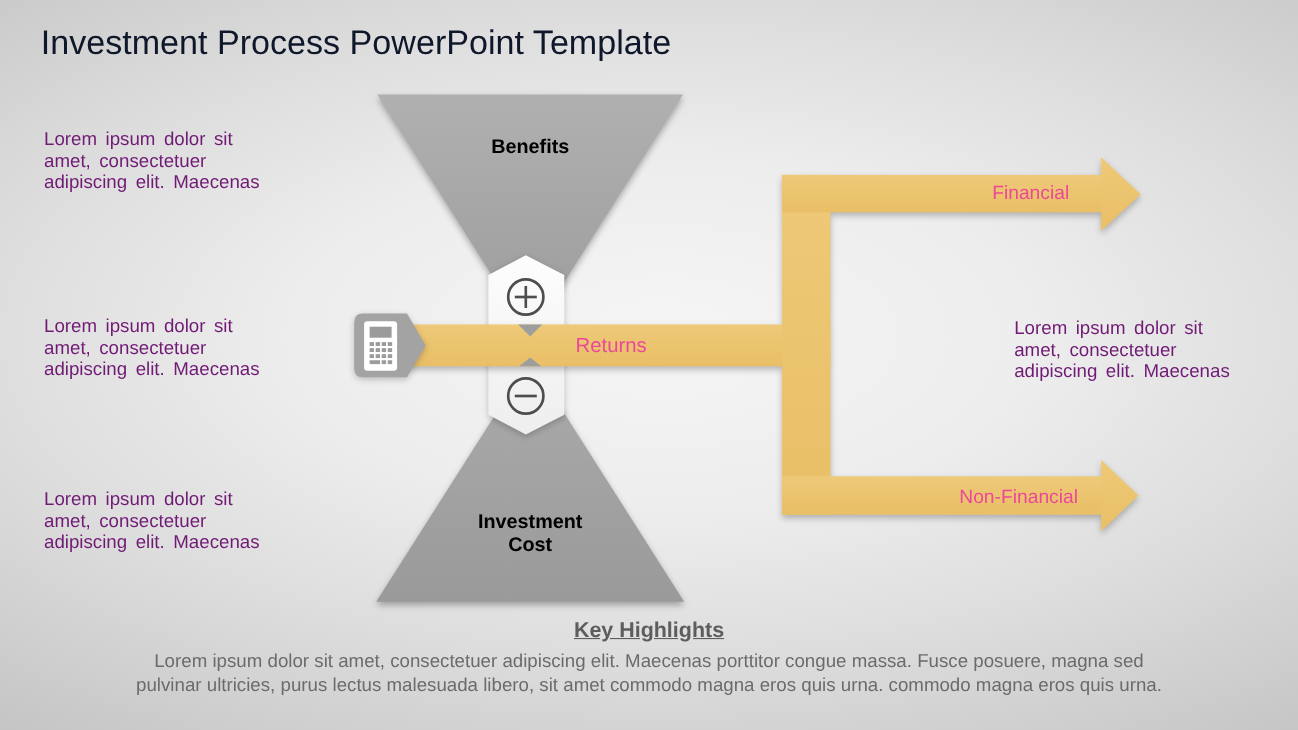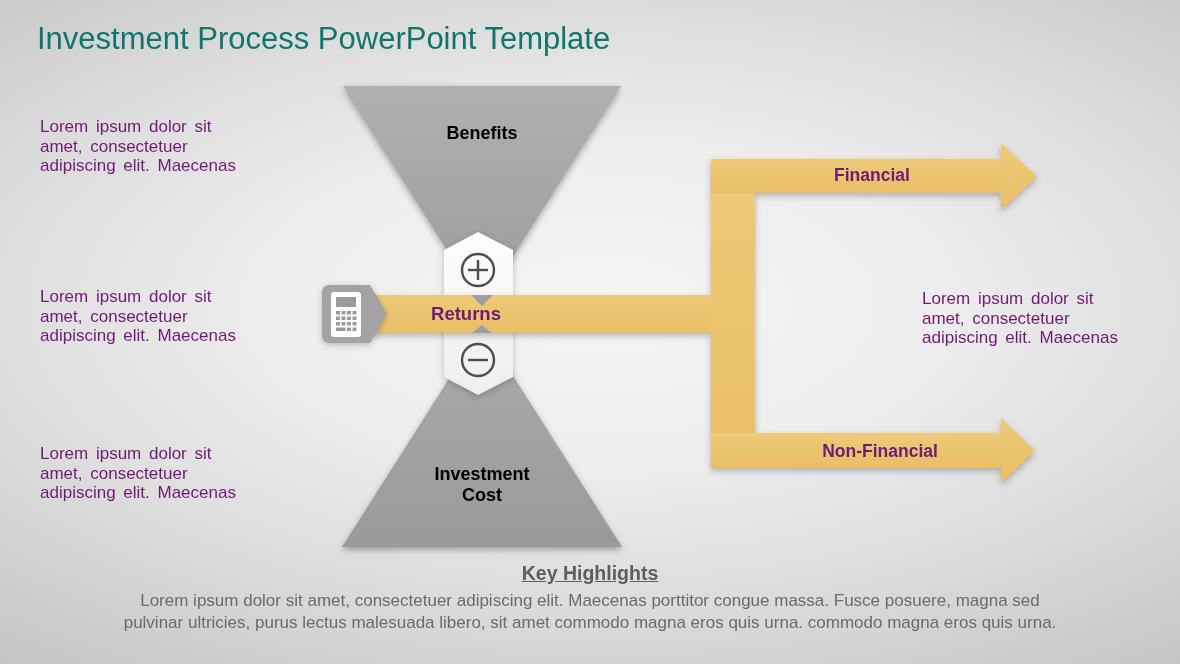--- a/index.html
+++ b/index.html
@@ -7,28 +7,28 @@
     width:1180px;height:664px;overflow:hidden;
     font-family:"Liberation Sans", sans-serif;
     background:
       radial-gradient(ellipse 95% 80% at 51% 46%,
         #f5f5f5 0%, #ededed 30%, #dddddd 55%, #cbcbcb 78%, #c0c0c0 92%, #bcbcbc 100%);
     position:relative;
   }
   .abs{position:absolute;}
   .slide-title{
     left:37px;top:21px;width:760px;
-    font-size:31px;font-weight:400;color:#0f766e;letter-spacing:0px;
+    font-size:31px;font-weight:400;color:#0f172a;letter-spacing:0px;
   }
   .shape-label{
     text-align:center;font-weight:bold;color:#000000;
     font-size:18px;line-height:20.5px;white-space:pre-line;
   }
   .dark-label{
-    text-align:center;font-weight:bold;color:#701a75;font-size:17.5px;
+    text-align:right;font-weight:normal;color:#ec4899;font-size:17.5px;
   }
   .lorem{
     width:212px;font-size:17px;line-height:19.5px;color:#701a75;
     word-spacing:3px;white-space:pre-line;
   }
   .footer-heading{
     left:0;top:562px;width:1180px;text-align:center;
     font-size:19.5px;font-weight:bold;color:#5d5d5d;text-decoration:underline;
   }
   .footer-body{
@@ -118,21 +118,21 @@
   </g>
 </svg>
 
 <div class="abs slide-title">Investment Process PowerPoint Template</div>
 
 <div class="abs shape-label" style="left:382px;top:123px;width:200px;">Benefits</div>
 
 <div class="abs shape-label" style="left:382px;top:464px;width:200px;">Investment
 Cost</div>
 
-<div class="abs dark-label" style="left:376px;top:303px;width:180px;font-size:18.5px;">Returns</div>
+<div class="abs dark-label" style="left:408px;top:303px;width:180px;font-size:18.5px;">Returns</div>
 
 <div class="abs dark-label" style="left:772px;top:165px;width:200px;">Financial</div>
 
 <div class="abs dark-label" style="left:780px;top:441px;width:200px;">Non-Financial</div>
 
 <div class="abs lorem" style="left:40px;top:117px;">Lorem ipsum dolor sit
 amet, consectetuer
 adipiscing elit. Maecenas</div>
 
 <div class="abs lorem" style="left:40px;top:287px;">Lorem ipsum dolor sit

